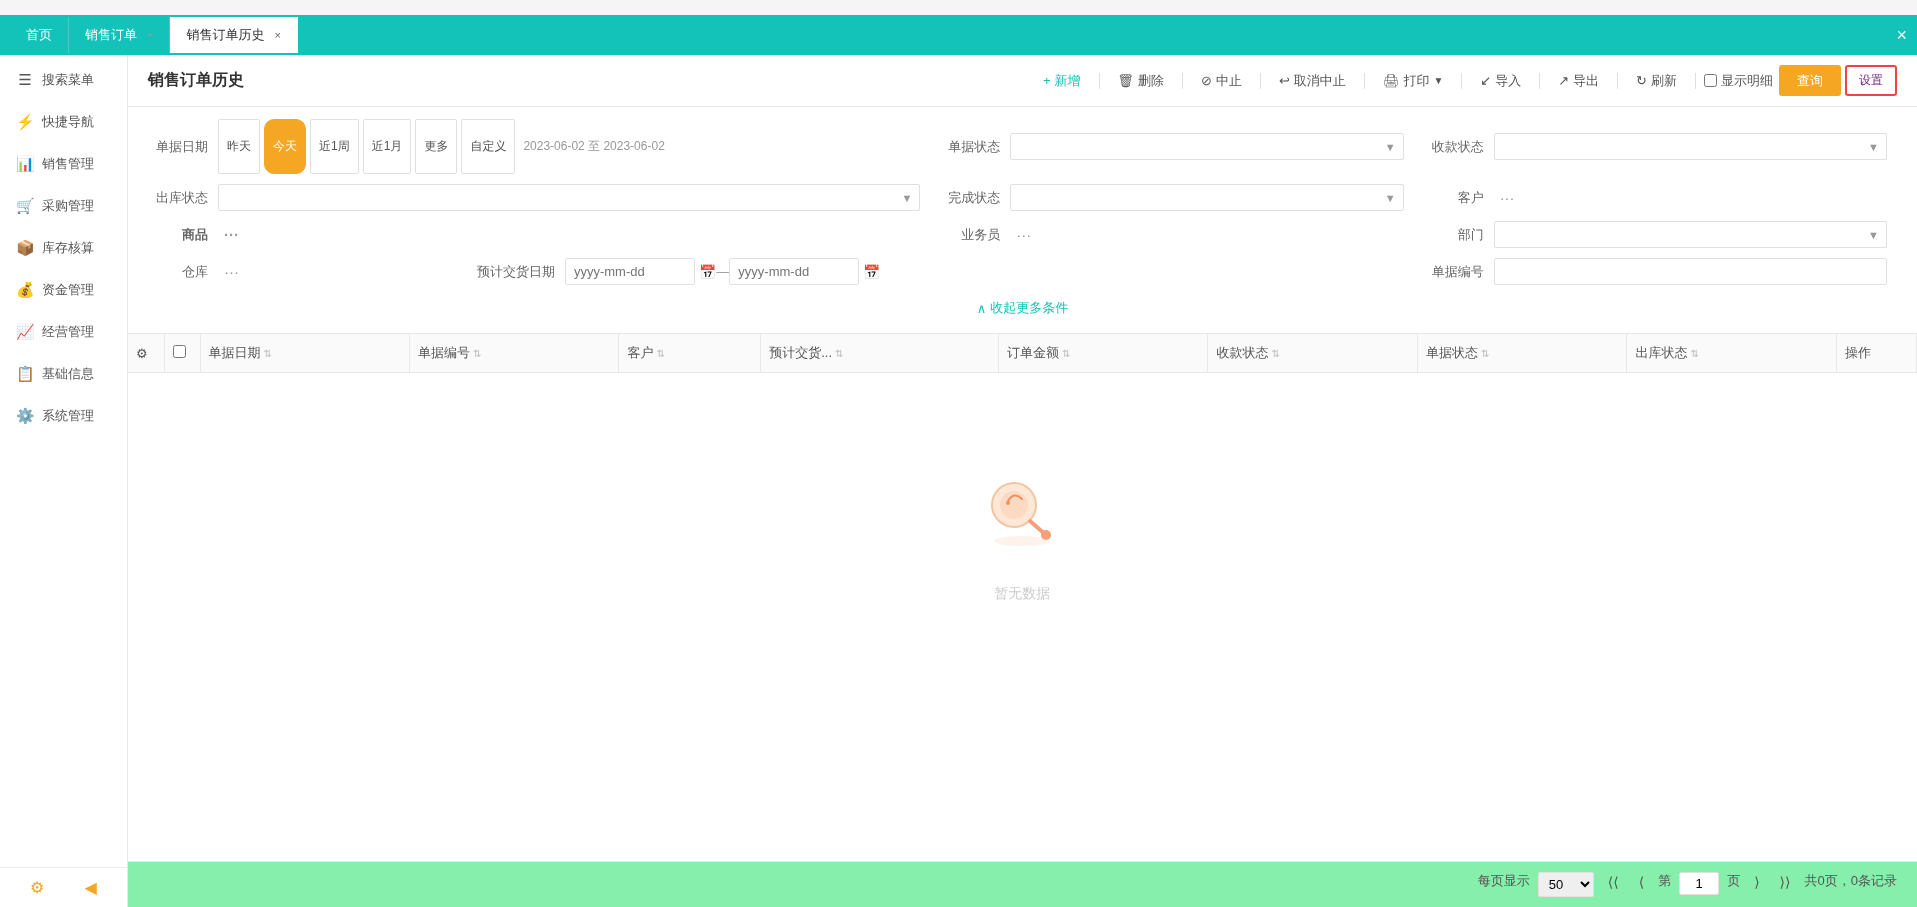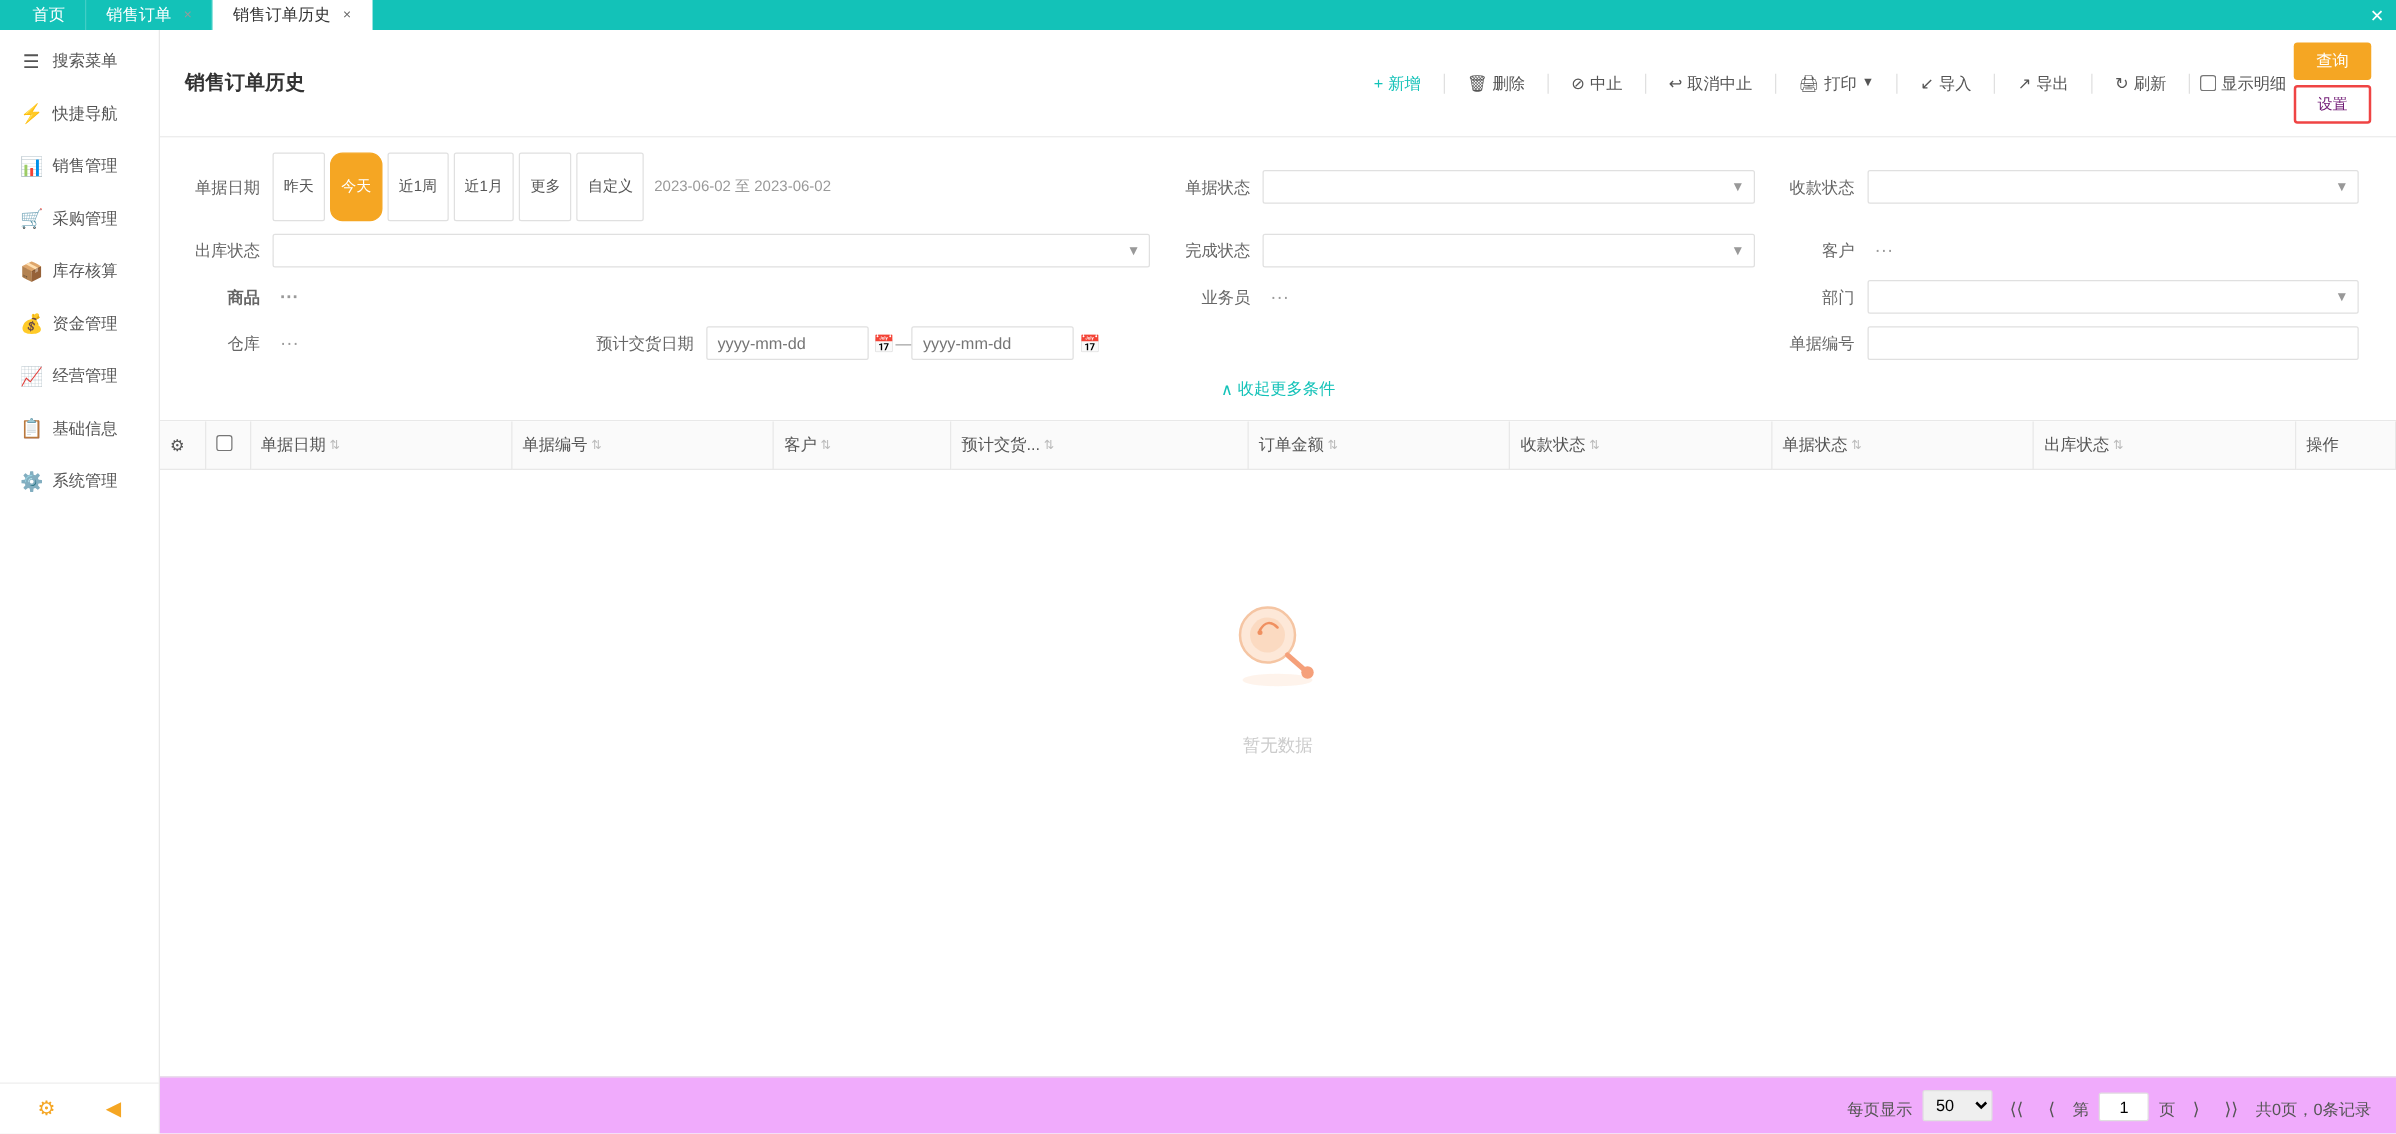--- a/index.html
+++ b/index.html
@@ -1,19 +1,19 @@
 <!DOCTYPE html>
 <html><head>
   <meta charset="utf-8">
   <style>
     * { box-sizing: border-box; margin: 0; padding: 0; }
     body { font-family: 'Microsoft YaHei', Arial, sans-serif; font-size: 13px; background: #f5f5f5; color: #333; display: flex; flex-direction: column; height: 100vh; overflow: hidden; }
 
     
-    .top-bar { background: #13c2b8; height: 24px; display: flex; align-items: center; padding: 0 10px; gap: 0; }
+    .top-bar { background: #13c2b8; height: 40px; display: flex; align-items: center; padding: 0 10px; gap: 0; margin-top: 15px; }
     .tab-item { display: flex; align-items: center; height: 36px; padding: 0 16px; color: #fff; font-size: 13px; cursor: pointer; gap: 6px; border-right: 1px solid rgba(255,255,255,0.2); }
     .tab-item.active { background: #fff; color: #333; }
     .tab-item .close-btn { font-size: 11px; color: #999; margin-left: 4px; cursor: pointer; }
     .tab-item.active .close-btn { color: #666; }
     .top-bar-right { margin-left: auto; display: flex; align-items: center; gap: 8px; }
     .top-close-btn { color: #fff; cursor: pointer; font-size: 18px; line-height: 1; }
 
     
     .main-layout { display: flex; flex: 1; overflow: hidden; }
 
@@ -28,21 +28,21 @@
     .content { flex: 1; overflow: auto; display: flex; flex-direction: column; }
 
     
     .page-header { background: #fff; padding: 10px 20px; display: flex; align-items: center; justify-content: space-between; border-bottom: 1px solid #e8e8e8; }
     .page-title { font-size: 16px; font-weight: bold; color: #333; }
     .toolbar { display: flex; align-items: center; gap: 6px; }
     .toolbar-btn { display: flex; align-items: center; gap: 4px; padding: 5px 10px; border: none; background: none; cursor: pointer; color: #555; font-size: 13px; }
     .toolbar-btn.new-btn { color: #13c2b8; }
     .btn-query { background: #f5a623; color: #fff; border: none; padding: 6px 18px; border-radius: 3px; cursor: pointer; font-size: 13px; }
     .btn-settings { background: #fff; color: #701a75; border: 2px solid #ef4444; padding: 5px 12px; border-radius: 3px; cursor: pointer; font-size: 12px; display: block; }
-    .query-btns { display: flex; flex-direction: column; gap: 4px; }
+    .query-btns { display: flex; flex-direction: row; gap: 4px; }
     .display-check { display: flex; align-items: center; gap: 4px; font-size: 13px; color: #555; cursor: pointer; }
     .display-check input { cursor: pointer; }
 
     
     .filter-area { background: #fff; padding: 12px 20px; border-bottom: 1px solid #e8e8e8; }
     .filter-row { display: flex; align-items: center; margin-bottom: 10px; gap: 0; }
     .filter-label { color: #666; font-size: 13px; min-width: 70px; text-align: right; padding-right: 10px; }
     .filter-date-group { display: flex; align-items: center; gap: 4px; flex: 1; }
     .date-btn { padding: 18px 8px; border: 1px solid #e0e0e0; background: #fff; border-radius: 2px; cursor: pointer; font-size: 12px; color: #555; }
     .date-btn.active { background: #f5a623; color: #fff; border-color: #f5a623; border-radius: 10px; }
@@ -68,21 +68,21 @@
     .th-sort { display: flex; align-items: center; gap: 3px; cursor: pointer; }
     .sort-icon { font-size: 10px; color: #bbb; }
     .th-gear { width: 36px; text-align: center; }
     .th-check { width: 36px; text-align: center; }
     .th-ops { width: 80px; text-align: center; }
     .empty-state { display: flex; flex-direction: column; align-items: center; justify-content: center; padding: 80px 0; }
     .empty-icon { font-size: 80px; margin-bottom: 16px; }
     .empty-text { color: #ccc; font-size: 14px; }
 
     
-    .pagination { background: #f0abfc; border-top: 1px solid #e8e8e8; padding: 10px 20px; display: flex; align-items: flex-end; justify-content: flex-end; gap: 8px; font-size: 13px; color: #555; }
+    .pagination { background: #86efac; border-top: 1px solid #e8e8e8; padding: 10px 20px; display: flex; align-items: flex-start; justify-content: flex-end; gap: 8px; font-size: 13px; color: #555; }
     .pagination select { border: 1px solid #e0e0e0; border-radius: 2px; padding: 3px 6px; font-size: 13px; }
     .page-btn { border: none; background: none; cursor: pointer; color: #555; font-size: 14px; padding: 2px 6px; }
     .page-btn:disabled { color: #ccc; cursor: not-allowed; }
     .page-input { border: 1px solid #e0e0e0; border-radius: 2px; padding: 3px 6px; font-size: 13px; width: 40px; text-align: center; }
 
     .divider { width: 1px; height: 16px; background: #e0e0e0; margin: 0 2px; }
   </style>
 </head>
 <body>
 

